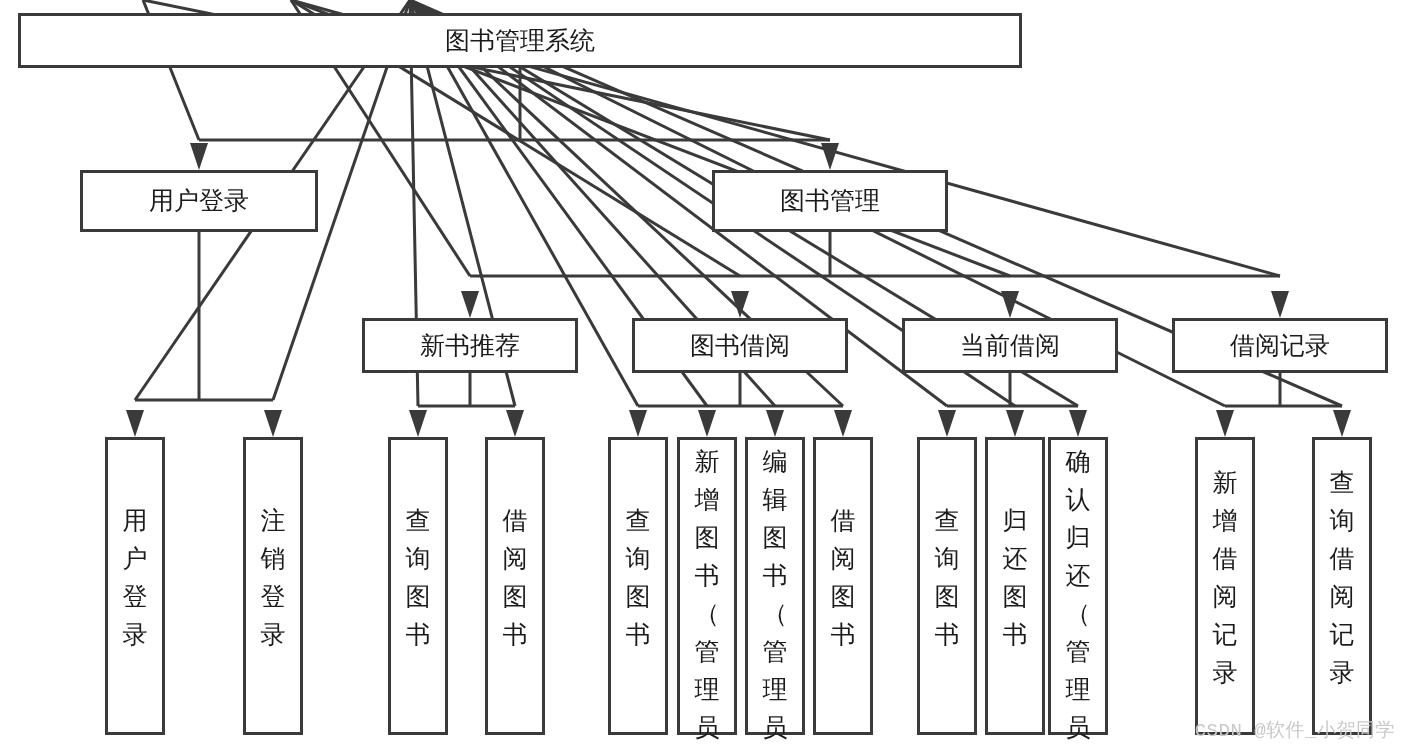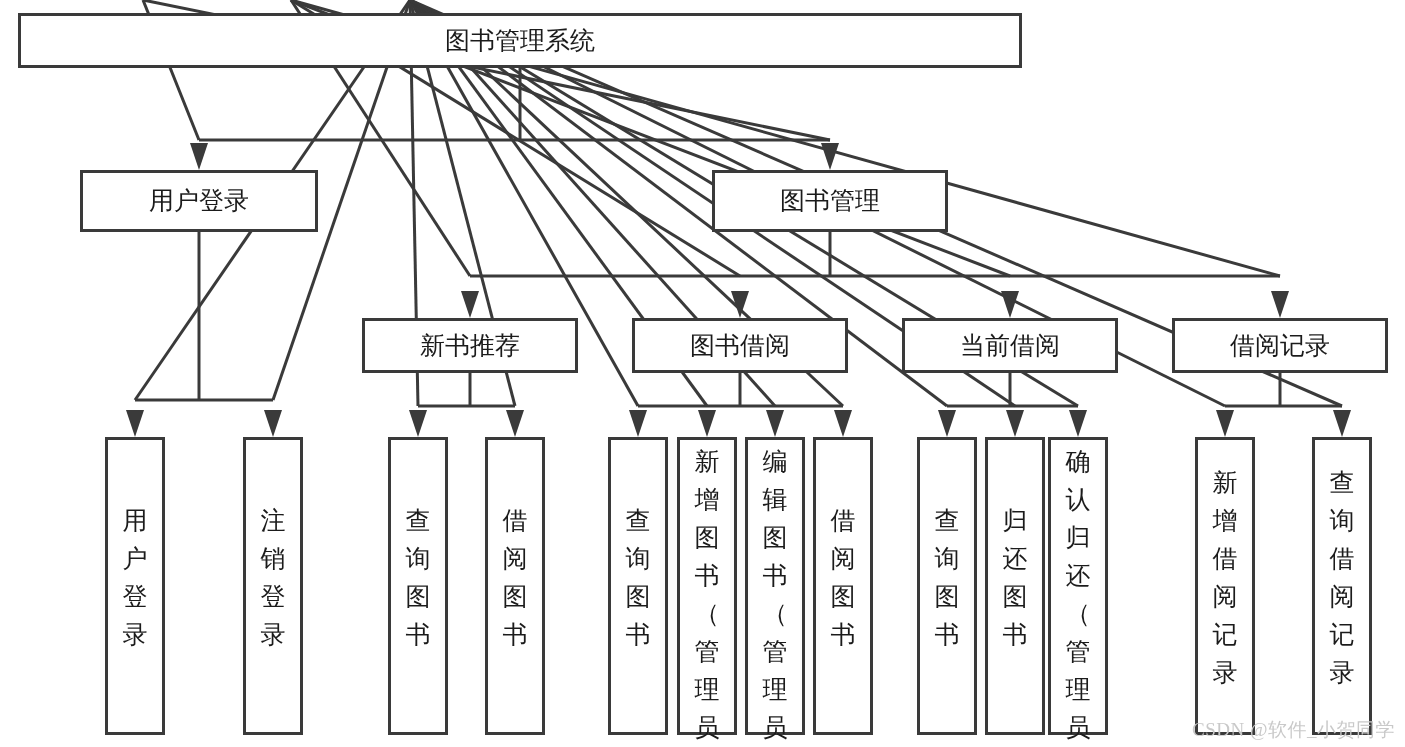--- a/index.html
+++ b/index.html
@@ -17,21 +17,21 @@
     font-size:25px;fill:#1b1b1b;
     text-anchor:middle;dominant-baseline:middle;
   }
   .node-label-v{
     font-family:"DejaVu Sans","Liberation Sans",sans-serif;
     font-size:25px;fill:#1b1b1b;
     text-anchor:middle;
   }
   .watermark{
     position:absolute;right:10px;bottom:4px;
-    font-family:Liberation Serif, serif;
+    font-family:Liberation Mono, monospace;
     font-size:19px;color:#c9c9c9;white-space:nowrap;
     letter-spacing:0.5px;
   }
 </style>
 </head>
 <body>
 
 <div id="stage">
   <svg id="diagram" viewBox="0 0 1405 747" xmlns="http://www.w3.org/2000/svg">
     <g id="edges-layer">

